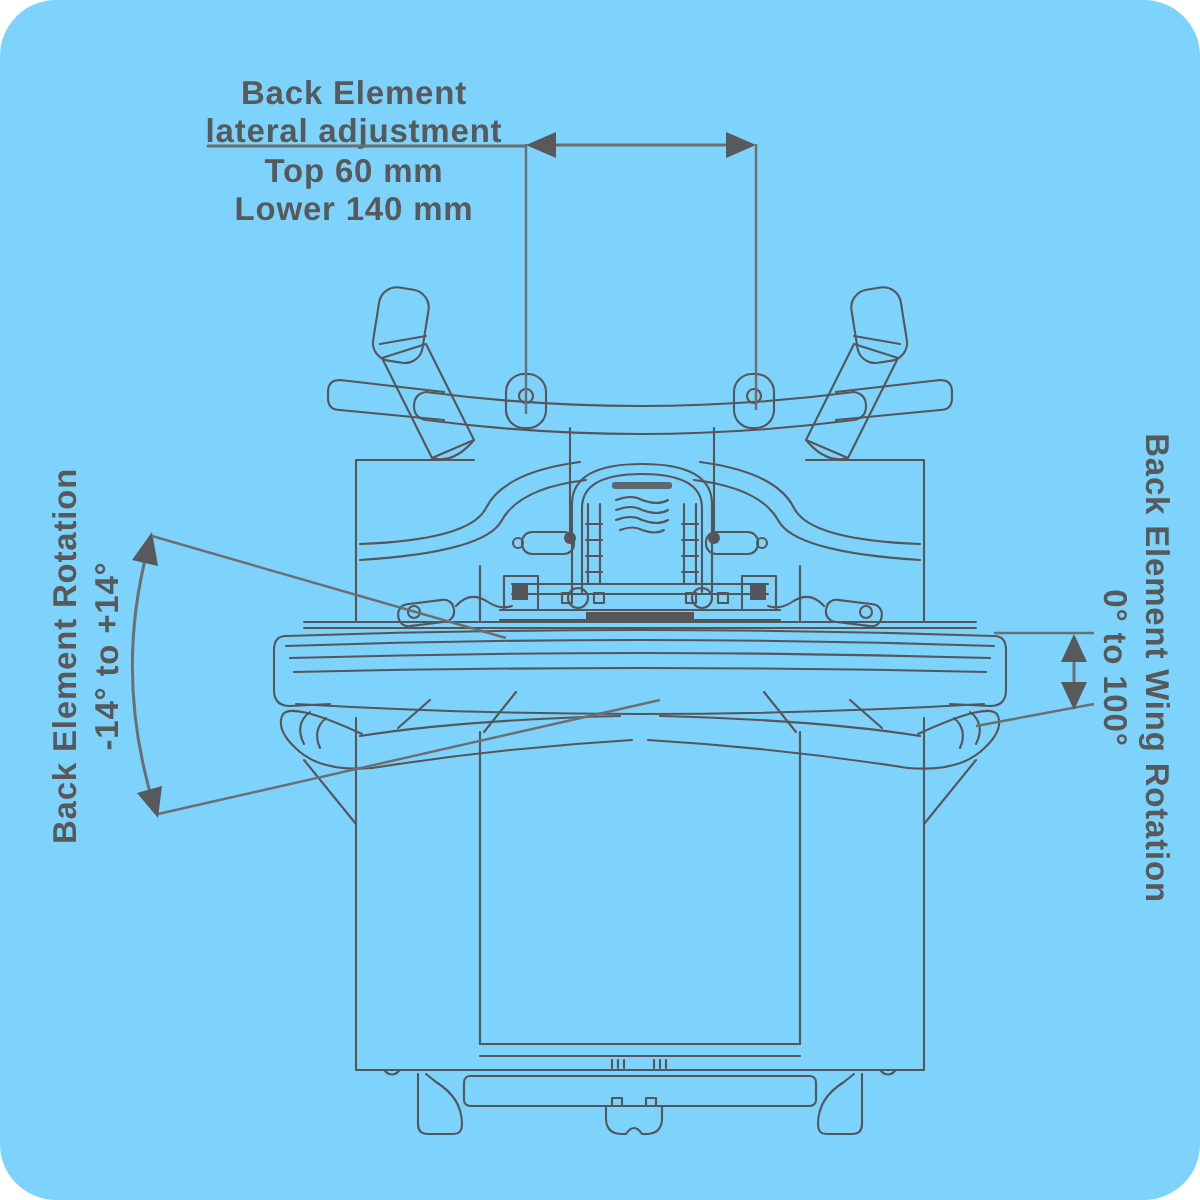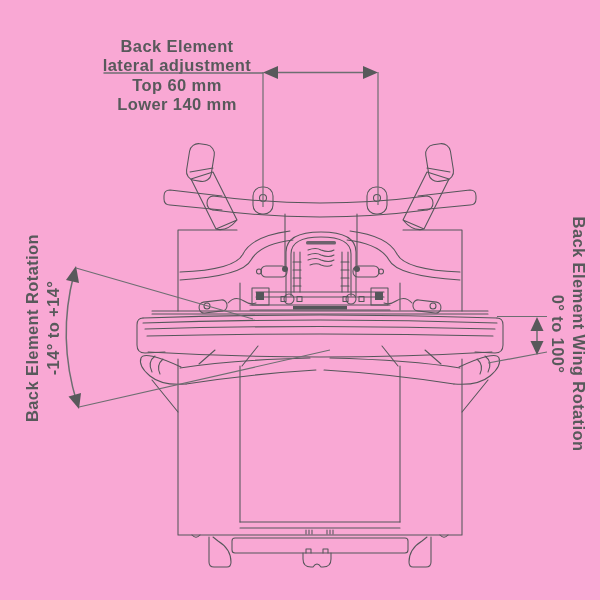--- a/index.html
+++ b/index.html
@@ -1,17 +1,17 @@
 <!DOCTYPE html>
 <html><head>
 <meta charset="utf-8">
 <style>
   html,body{margin:0;padding:0;background:#ffffff;}
-  .stage{position:relative;width:600px;height:600px;background:#f9a8d4;overflow:hidden;
-         font-family:"Liberation Sans",sans-serif;}
+  .stage{position:relative;width:600px;height:600px;background:#7dd3fc;overflow:hidden;
+         font-family:"Liberation Sans",sans-serif;border-radius:28px;}
   svg{position:absolute;left:0;top:0;}
   .mline{stroke:#55565a;stroke-width:1.05;fill:none;stroke-linecap:round;stroke-linejoin:round;}
   .mfill{fill:#55565a;stroke:none;}
   .dim{stroke:#6d6e71;stroke-width:1.5;fill:none;stroke-linecap:round;}
   .dimthin{stroke:#6d6e71;stroke-width:1.2;fill:none;}
   .ah{fill:#58595b;stroke:none;}
   .lbl{font-family:"Liberation Sans",sans-serif;font-weight:700;fill:#58595b;
        font-size:16.5px;letter-spacing:0.4px;}
 </style>
 </head>

